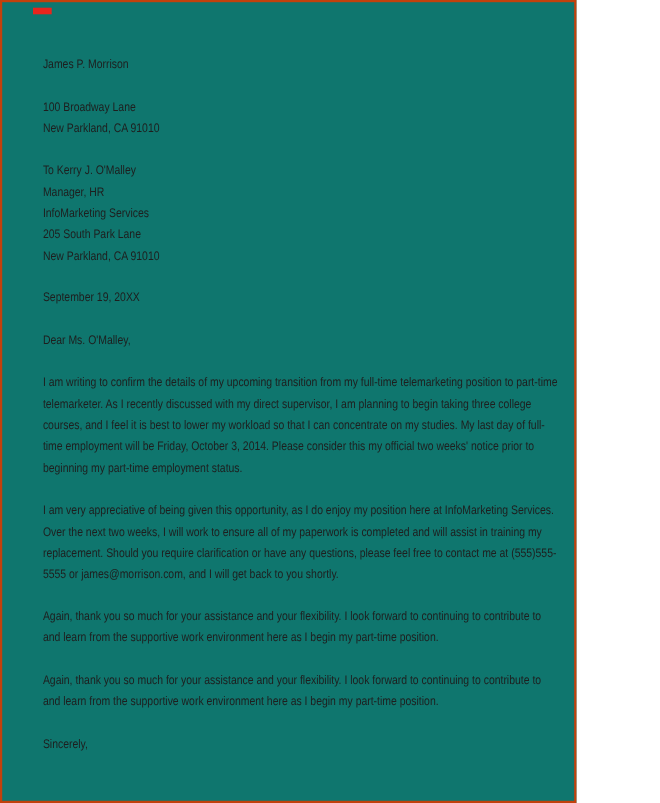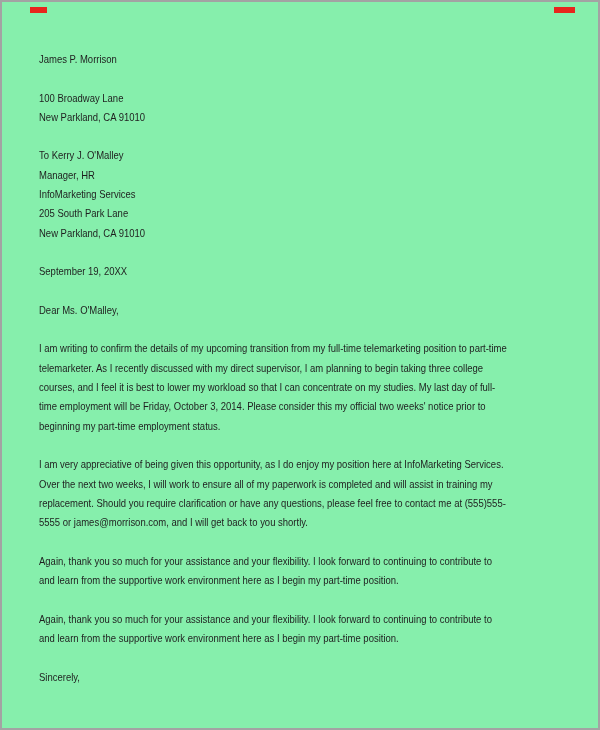--- a/index.html
+++ b/index.html
@@ -4,23 +4,23 @@
 <style>
   * { margin: 0; padding: 0; box-sizing: border-box; }
   html, body {
     width: 600px; height: 730px;
     background: #ffffff;
     font-family: "Liberation Sans", sans-serif;
     overflow: hidden;
   }
   .page {
     position: relative;
-    width: 600px; height: 730px;
-    background: #86efac;
-    border: 2px solid #a3a3a3;
+    width: 524px; height: 730px;
+    background: #0f766e;
+    border: 2px solid #c2410c;
     overflow: hidden;
   }
   .red-mark {
     position: absolute;
     height: 6px;
     background: #e8251d;
   }
   .red-mark.left  { left: 28px;  top: 5px; width: 17px; }
   .red-mark.right { left: 552px; top: 5px; width: 21px; }
   .letter {

